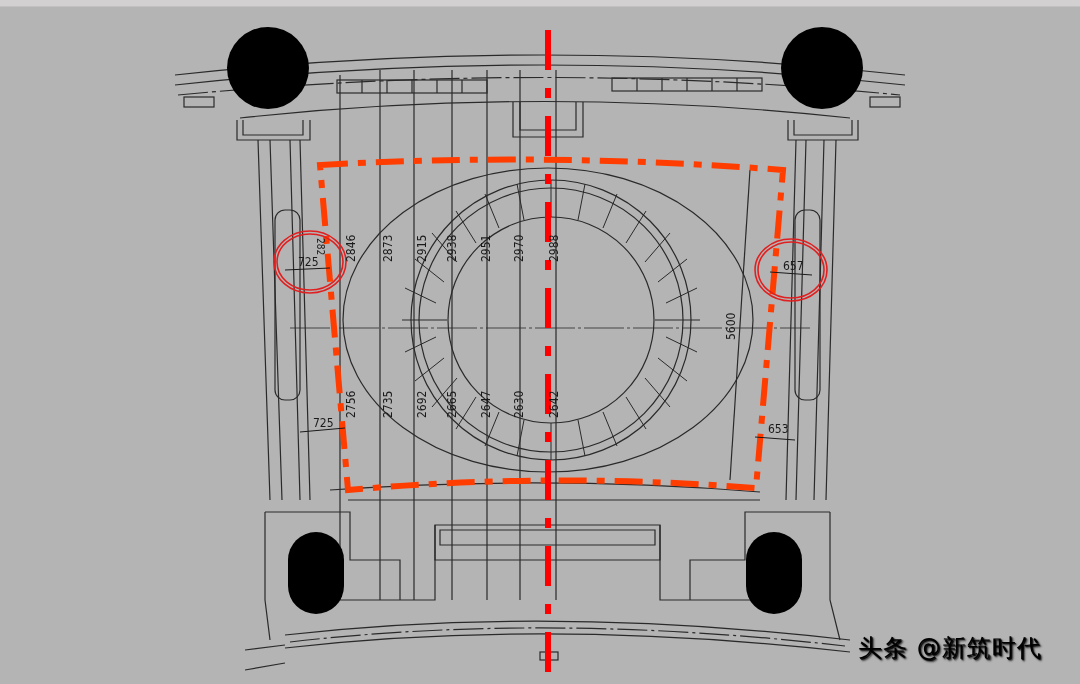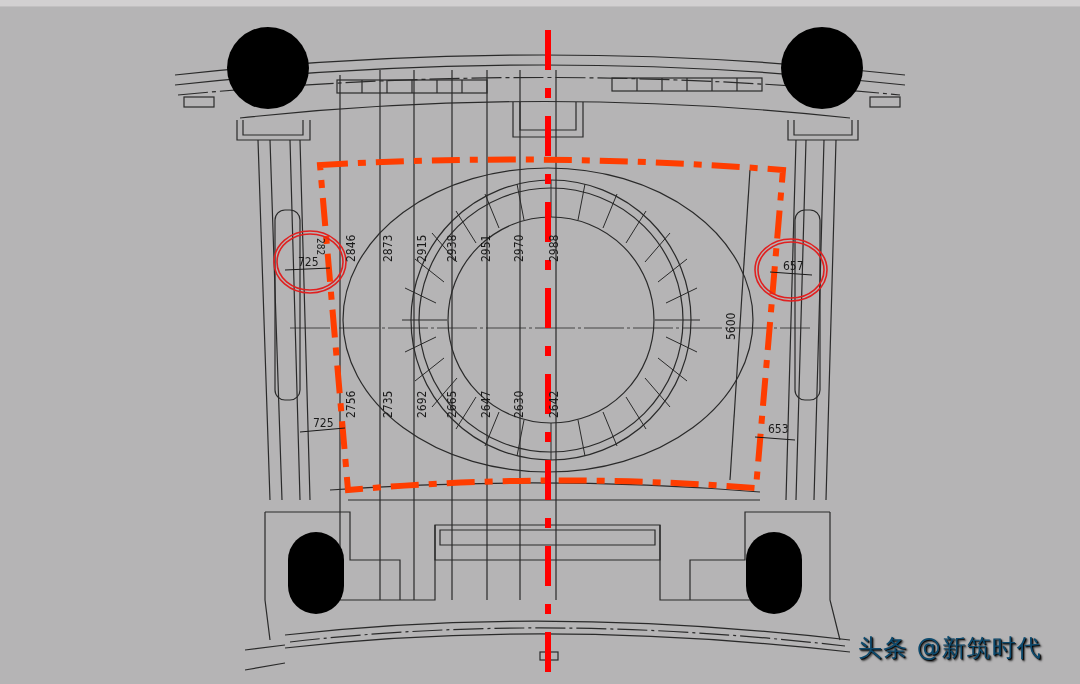--- a/index.html
+++ b/index.html
@@ -1,20 +1,20 @@
 <!DOCTYPE html>
 <html><head>
 <meta charset="utf-8">
 <style>
   html,body{margin:0;padding:0;}
   body{width:1080px;height:684px;background:#b5b4b5;position:relative;overflow:hidden;font-family:"DejaVu Sans",sans-serif;}
   .topbar{position:absolute;left:0;top:0;width:1080px;height:6px;background:#d2d0d1;border-bottom:1px solid #c2c0c1;}
   svg{position:absolute;left:0;top:0;}
   .dim{font-family:"DejaVu Sans Condensed","DejaVu Sans",sans-serif;font-size:12px;fill:#1a1a1a;}
-  .watermark{position:absolute;left:858px;top:632px;font-size:24px;color:#0c4a6e;text-shadow:1px 1px 1px #000,2px 2px 2px #333;letter-spacing:1px;}
+  .watermark{position:absolute;left:858px;top:632px;font-size:24px;color:#000000;text-shadow:1px 1px 1px #000,2px 2px 2px #333;letter-spacing:1px;}
 </style>
 </head>
 <body>
 
 <div class="topbar"></div>
 
 <svg width="1080" height="684" viewBox="0 0 1080 684">
   <g stroke="#2a2a2a" fill="none" stroke-width="1.2">
 
     <path d="M175 75 Q545 35 905 75"></path>

